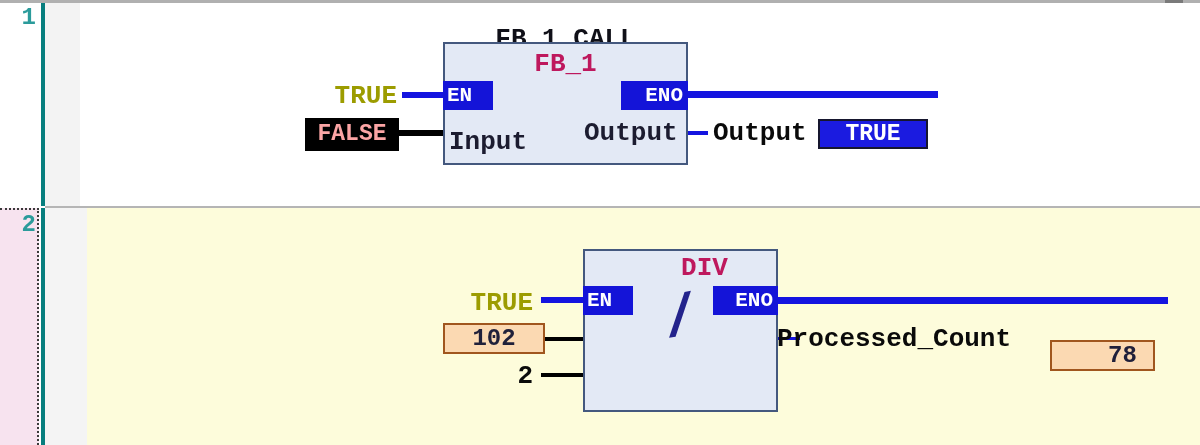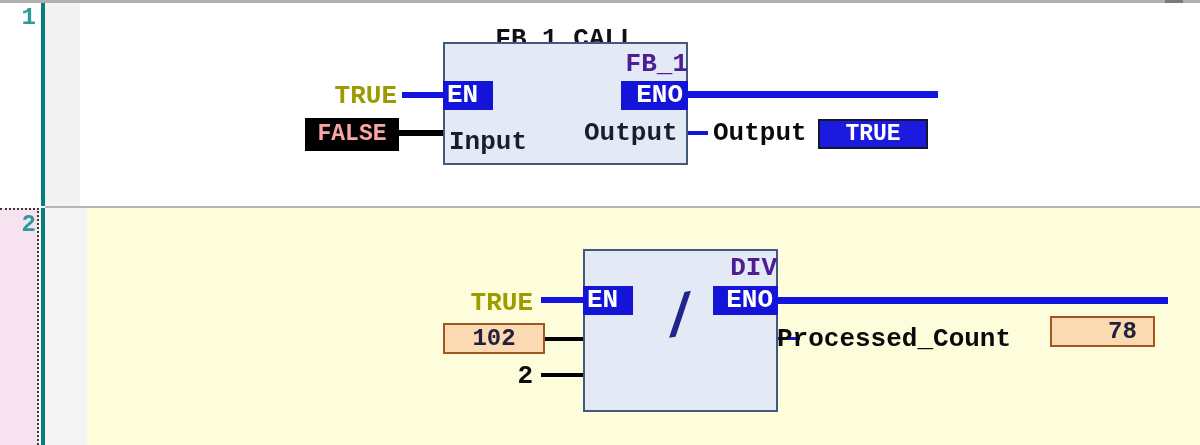--- a/index.html
+++ b/index.html
@@ -26,23 +26,23 @@
     border-top:2px dotted #3a3a3a; border-right:2px dotted #3a3a3a; }
 
   .net2-body { left:87px; top:208px; width:1113px; height:237px; background:#fdfcdb; }
   .net-sep { left:45px; top:206px; width:1155px; height:2px; background:#b5b5b5; }
 
   
   .block { background:#e3e9f5; border:2px solid #44587e; }
   .fb-block { left:443px; top:42px; width:245px; height:123px; }
   .div-block { left:583px; top:249px; width:195px; height:163px; }
   .block-title { font-size:26px; line-height:26px; color:#101018; text-align:center; }
-  .block-header { font-size:26px; line-height:26px; color:#4c1d95; text-align:right; }
+  .block-header { font-size:26px; line-height:26px; color:#be185d; text-align:center; }
 
-  .en-eno { background:#1414d8; color:#ffffff; font-size:26px; line-height:29px; height:29px; }
+  .en-eno { background:#1414d8; color:#ffffff; font-size:21px; line-height:29px; height:29px; }
   .en { padding-left:4px; text-align:left; }
   .eno { padding-right:5px; text-align:right; }
   .en-1 { left:443px; top:81px; width:50px; }
   .eno-1 { left:621px; top:81px; width:67px; }
   .en-2 { left:583px; top:286px; width:50px; }
   .eno-2 { left:713px; top:286px; width:65px; }
 
   .pin-label { font-size:26px; line-height:26px; color:#1c1c30; }
 
   
@@ -102,23 +102,23 @@
   <div class="abs operand olive" style="left:466px; top:290px; width:67px;">TRUE</div>
   <div class="abs wire-blue" style="left:541px; top:297px; width:42px; height:6px;"></div>
 
   <div class="abs val-box val-peach" style="left:443px; top:323px; width:102px;">102</div>
   <div class="abs wire-black" style="left:545px; top:337px; width:38px; height:4px;"></div>
 
   <div class="abs operand" style="left:463px; top:363px; width:70px; text-align:right;">2</div>
   <div class="abs wire-black" style="left:541px; top:373px; width:42px; height:4px;"></div>
 
   <div class="abs block div-block"></div>
-  <div class="abs block-header" style="left:582px; top:255px; width:195px;">DIV</div>
+  <div class="abs block-header" style="left:607px; top:255px; width:195px;">DIV</div>
   <div class="abs op-symbol" style="left:660px; top:291px; width:42px; height:58px;">/</div>
   <div class="abs en-eno en en-2">EN</div>
   <div class="abs en-eno eno eno-2">ENO</div>
 
   <div class="abs wire-blue" style="left:778px; top:297px; width:390px; height:7px;"></div>
   <div class="abs wire-blue" style="left:778px; top:337px; width:22px; height:3px;"></div>
   <div class="abs operand" style="left:777px; top:326px;">Processed_Count</div>
-  <div class="abs val-box val-peach" style="left:1050px; top:316px; width:105px;padding-left:40px;">78</div>
+  <div class="abs val-box val-peach" style="left:1050px; top:340px; width:105px;padding-left:40px;">78</div>
 
 </div>
 
 </body></html>

